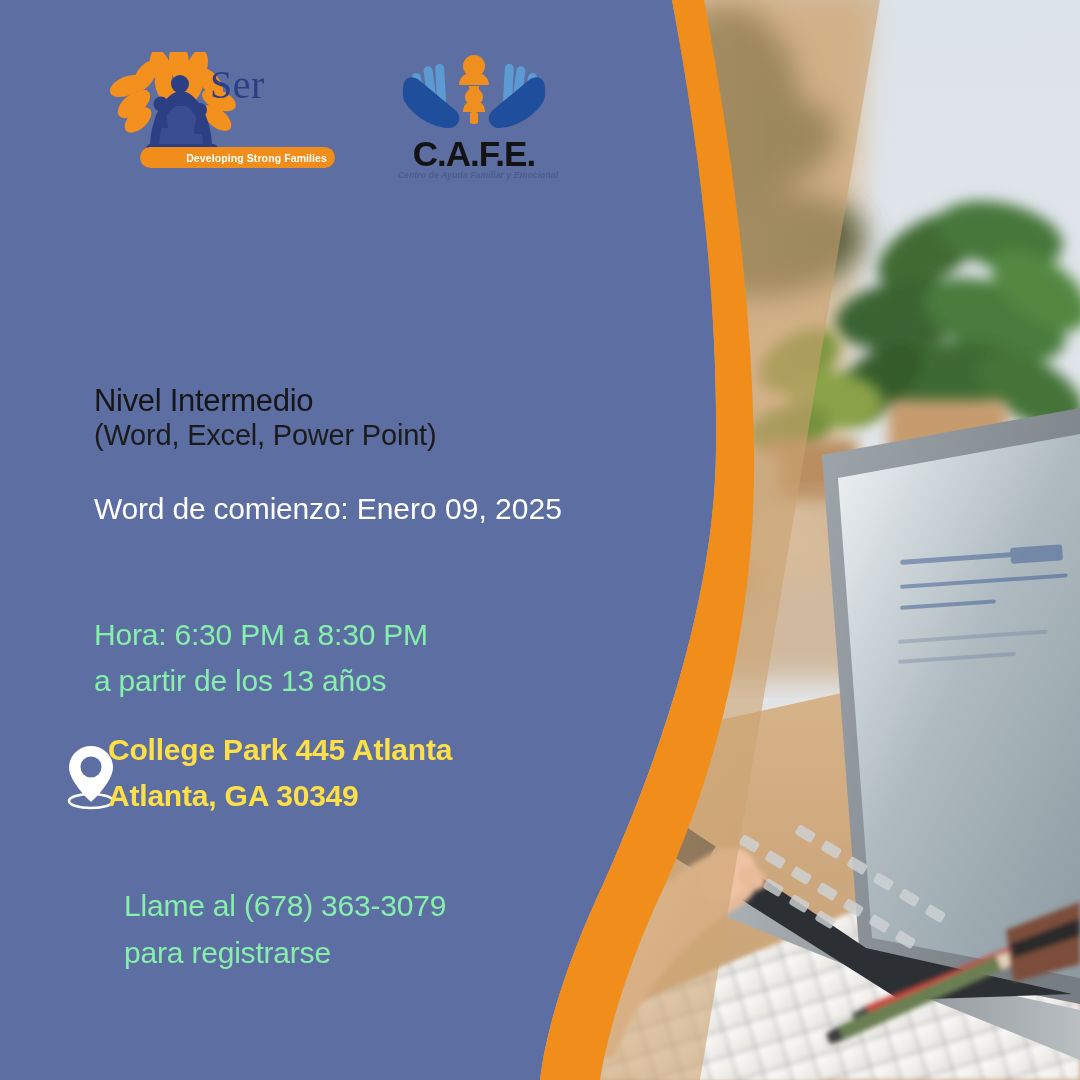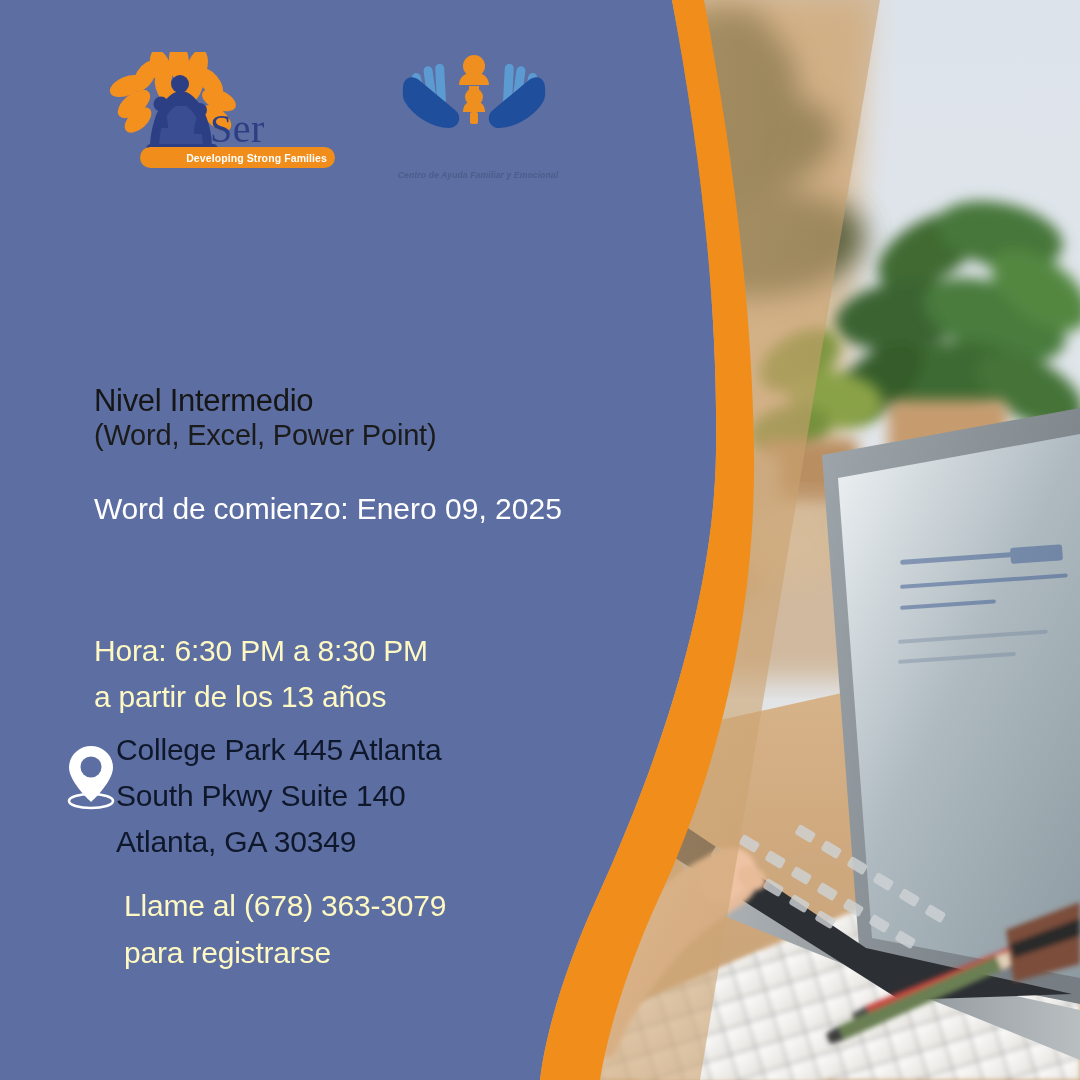--- a/index.html
+++ b/index.html
@@ -77,21 +77,20 @@
     box-sizing: border-box;
   }
   .serfamilia-word {
     position: absolute;
     left: 106px; top: 14px;
     color: #2d3f84;
     font-family: "Liberation Serif", serif;
     font-size: 40px;
     line-height: .96;
     letter-spacing: .5px;
-    margin-top: 44px;
   }
   .cafe-word {
     position: absolute;
     left: 0; top: 82px;
     width: 170px;
     text-align: center;
     color: #131313;
     font-size: 35px;
     font-weight: bold;
     letter-spacing: -1px;
@@ -142,46 +141,47 @@
     top: 492px; left: 94px;
     color: #ffffff;
     font-size: 30px;
     letter-spacing: -.2px;
     white-space: nowrap;
   }
   .startdate b { font-weight: normal; letter-spacing: 0px; }
 
   .schedule {
     position: absolute;
-    top: 628px; left: 94px;
-    color: #fef9c3;
+    top: 612px; left: 94px;
+    color: #86efac;
     font-size: 30px;
     line-height: 1.52;
     letter-spacing: -.2px;
   }
 
   .pin {
     position: absolute;
     top: 742px; left: 60px;
     width: 62px; height: 68px;
   }
 
   .address {
     position: absolute;
-    top: 727px; left: 116px;
-    color: #0f172a;
+    top: 727px; left: 108px;
+    color: #fde047;
     font-size: 30px;
     line-height: 1.54;
     letter-spacing: -.2px;
+    font-weight: bold;
   }
 
   .callout {
     position: absolute;
     top: 883px; left: 124px;
-    color: #fef9c3;
+    color: #86efac;
     font-size: 30px;
     line-height: 1.55;
     letter-spacing: -.2px;
   }
 </style>
 </head>
 <body>
 
 <div id="poster">
 
@@ -428,20 +428,21 @@
           <path d="M156,36 C156,26 148,22 140,28 L104,58 C96,64 100,76 110,76
                    C126,76 146,64 154,50 C157,45 156,40 156,36 Z" fill="#1f4e9c"></path>
 
           <circle cx="85" cy="14" r="11" fill="#ef8f20"></circle>
           <path d="M70,33 C70,24 78,20 85,20 C92,20 100,24 100,33 Z" fill="#ef8f20"></path>
           <rect x="80" y="34" width="10" height="10" fill="#ef8f20"></rect>
           <circle cx="85" cy="45" r="9" fill="#ef8f20"></circle>
           <path d="M74,60 C74,52 79,49 85,49 C91,49 96,52 96,60 Z" fill="#ef8f20"></path>
           <rect x="81" y="60" width="8" height="12" rx="2" fill="#ef8f20"></rect>
         </svg>
+        <div class="cafe-word">C.A.F.E.</div>
         <div class="cafe-sub">Centro de Ayuda Familiar y Emocional</div>
       </div>
     </div>
 
 
     <div class="level">Nivel Intermedio</div>
     <div class="apps">(Word, Excel, Power Point)</div>
 
     <div class="startdate">
       <span>Word de comienzo:</span>
@@ -457,21 +458,20 @@
       <svg width="62" height="68" viewBox="0 0 62 68">
         <path d="M31,4 C19,4 9,13.5 9,25.5 C9,40 31,60 31,60 C31,60 53,40 53,25.5
                  C53,13.5 43,4 31,4 Z" fill="#ffffff"></path>
         <circle cx="31" cy="25" r="10.5" fill="#5c6ea2"></circle>
         <ellipse cx="31" cy="59" rx="22" ry="7" fill="none" stroke="#ffffff" stroke-width="2.6"></ellipse>
       </svg>
     </div>
 
     <div class="address">
       <div>College Park 445 Atlanta</div>
-      <div>South Pkwy Suite 140</div>
       <div>Atlanta, GA 30349</div>
     </div>
 
     <div class="callout">
       <div>Llame al (678) 363-3079</div>
       <div>para registrarse</div>
     </div>
 
   </div>
 </div>

